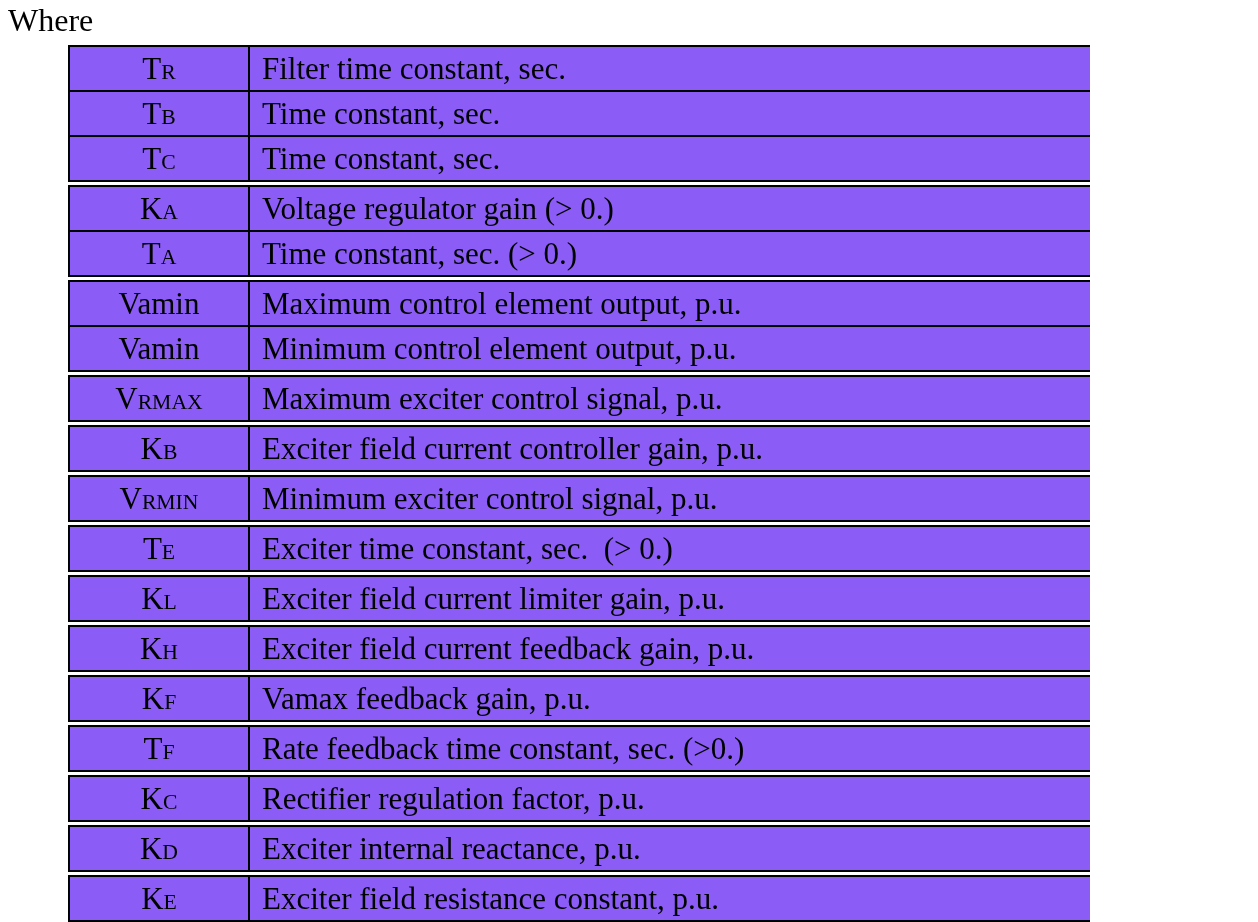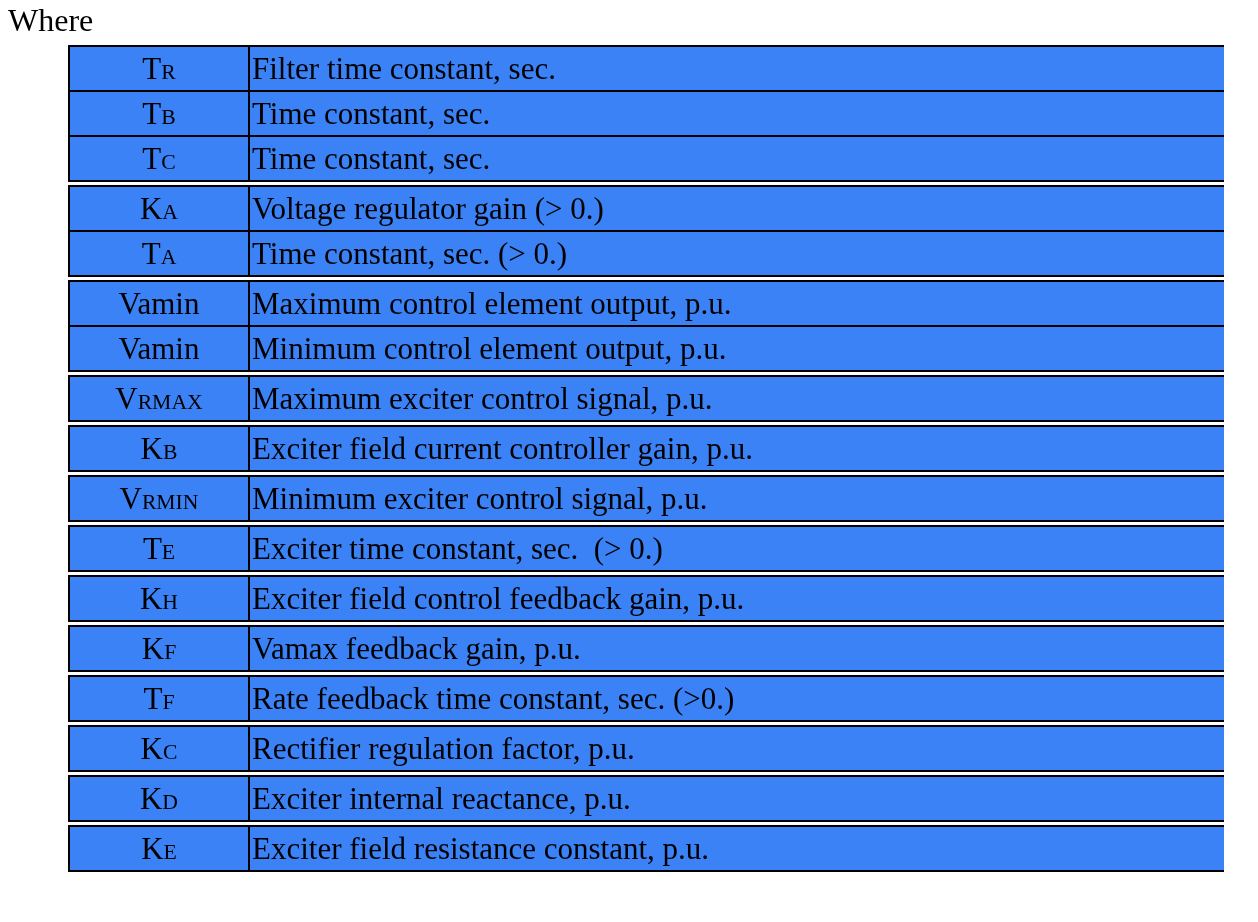--- a/index.html
+++ b/index.html
@@ -2,21 +2,21 @@
 <html><head>
 <meta charset="utf-8">
 <style>
   html, body {
     margin: 0;
     padding: 0;
     background: #ffffff;
   }
   .page {
     position: relative;
-    width: 1224px;
+    width: 1090px;
     height: 922px;
     background: #ffffff;
     color: #000000;
     font-family: "Liberation Serif", serif;
     overflow: hidden;
   }
   .heading {
     position: absolute;
     left: 8px;
     top: 0px;
@@ -33,40 +33,40 @@
   .group {
     margin-bottom: 3px;
   }
   .group:last-child {
     margin-bottom: 8px;
   }
   .row {
     display: flex;
     border: 2px solid #000000;
     height: 43px;
-    background: #3b82f6;
+    background: #8b5cf6;
     text-align: right;
   }
   .row + .row {
     margin-top: -2px; 
   }
   .cell-sym {
     width: 178px;
     flex: 0 0 178px;
     border-right: 2px solid #000000;
     display: flex;
     align-items: center;
     justify-content: center;
     font-size: 31px;
   }
   .cell-desc {
     flex: 1 1 auto;
     display: flex;
     align-items: center;
-    padding-left: 2px;
+    padding-left: 12px;
     font-size: 31px;
     white-space: pre-wrap;
   }
   .sub {
     font-size: 0.70em;
   }
 </style>
 </head>
 <body>
 
@@ -150,23 +150,31 @@
         <div class="row">
           <div class="cell-sym">
             <span><span>T</span><span class="sub">E</span></span>
           </div>
           <div class="cell-desc">Exciter time constant, sec.  (&gt; 0.)</div>
         </div>
       </div>
       <div class="group">
         <div class="row">
           <div class="cell-sym">
+            <span><span>K</span><span class="sub">L</span></span>
+          </div>
+          <div class="cell-desc">Exciter field current limiter gain, p.u.</div>
+        </div>
+      </div>
+      <div class="group">
+        <div class="row">
+          <div class="cell-sym">
             <span><span>K</span><span class="sub">H</span></span>
           </div>
-          <div class="cell-desc">Exciter field control feedback gain, p.u.</div>
+          <div class="cell-desc">Exciter field current feedback gain, p.u.</div>
         </div>
       </div>
       <div class="group">
         <div class="row">
           <div class="cell-sym">
             <span><span>K</span><span class="sub">F</span></span>
           </div>
           <div class="cell-desc">Vamax feedback gain, p.u.</div>
         </div>
       </div>

